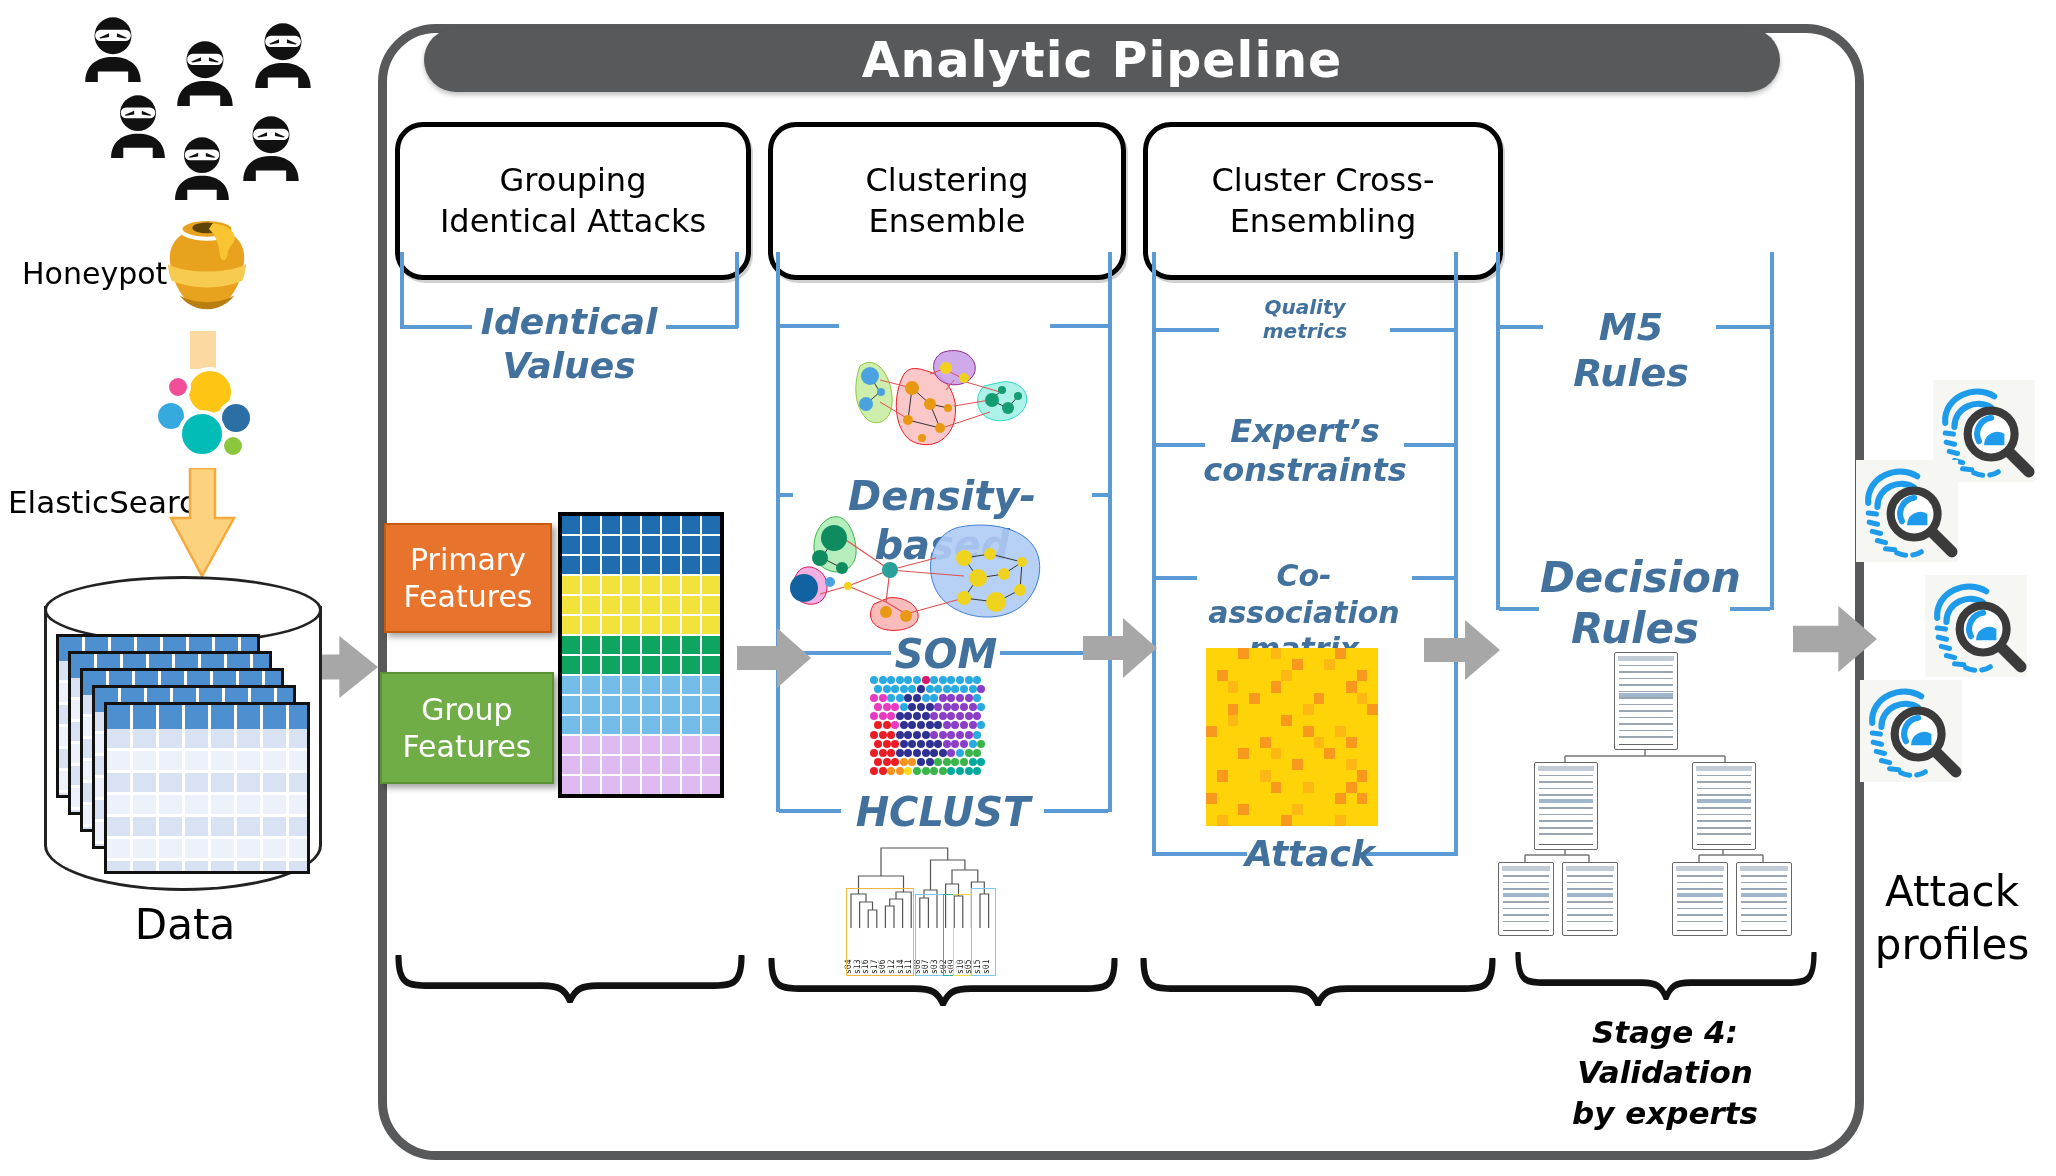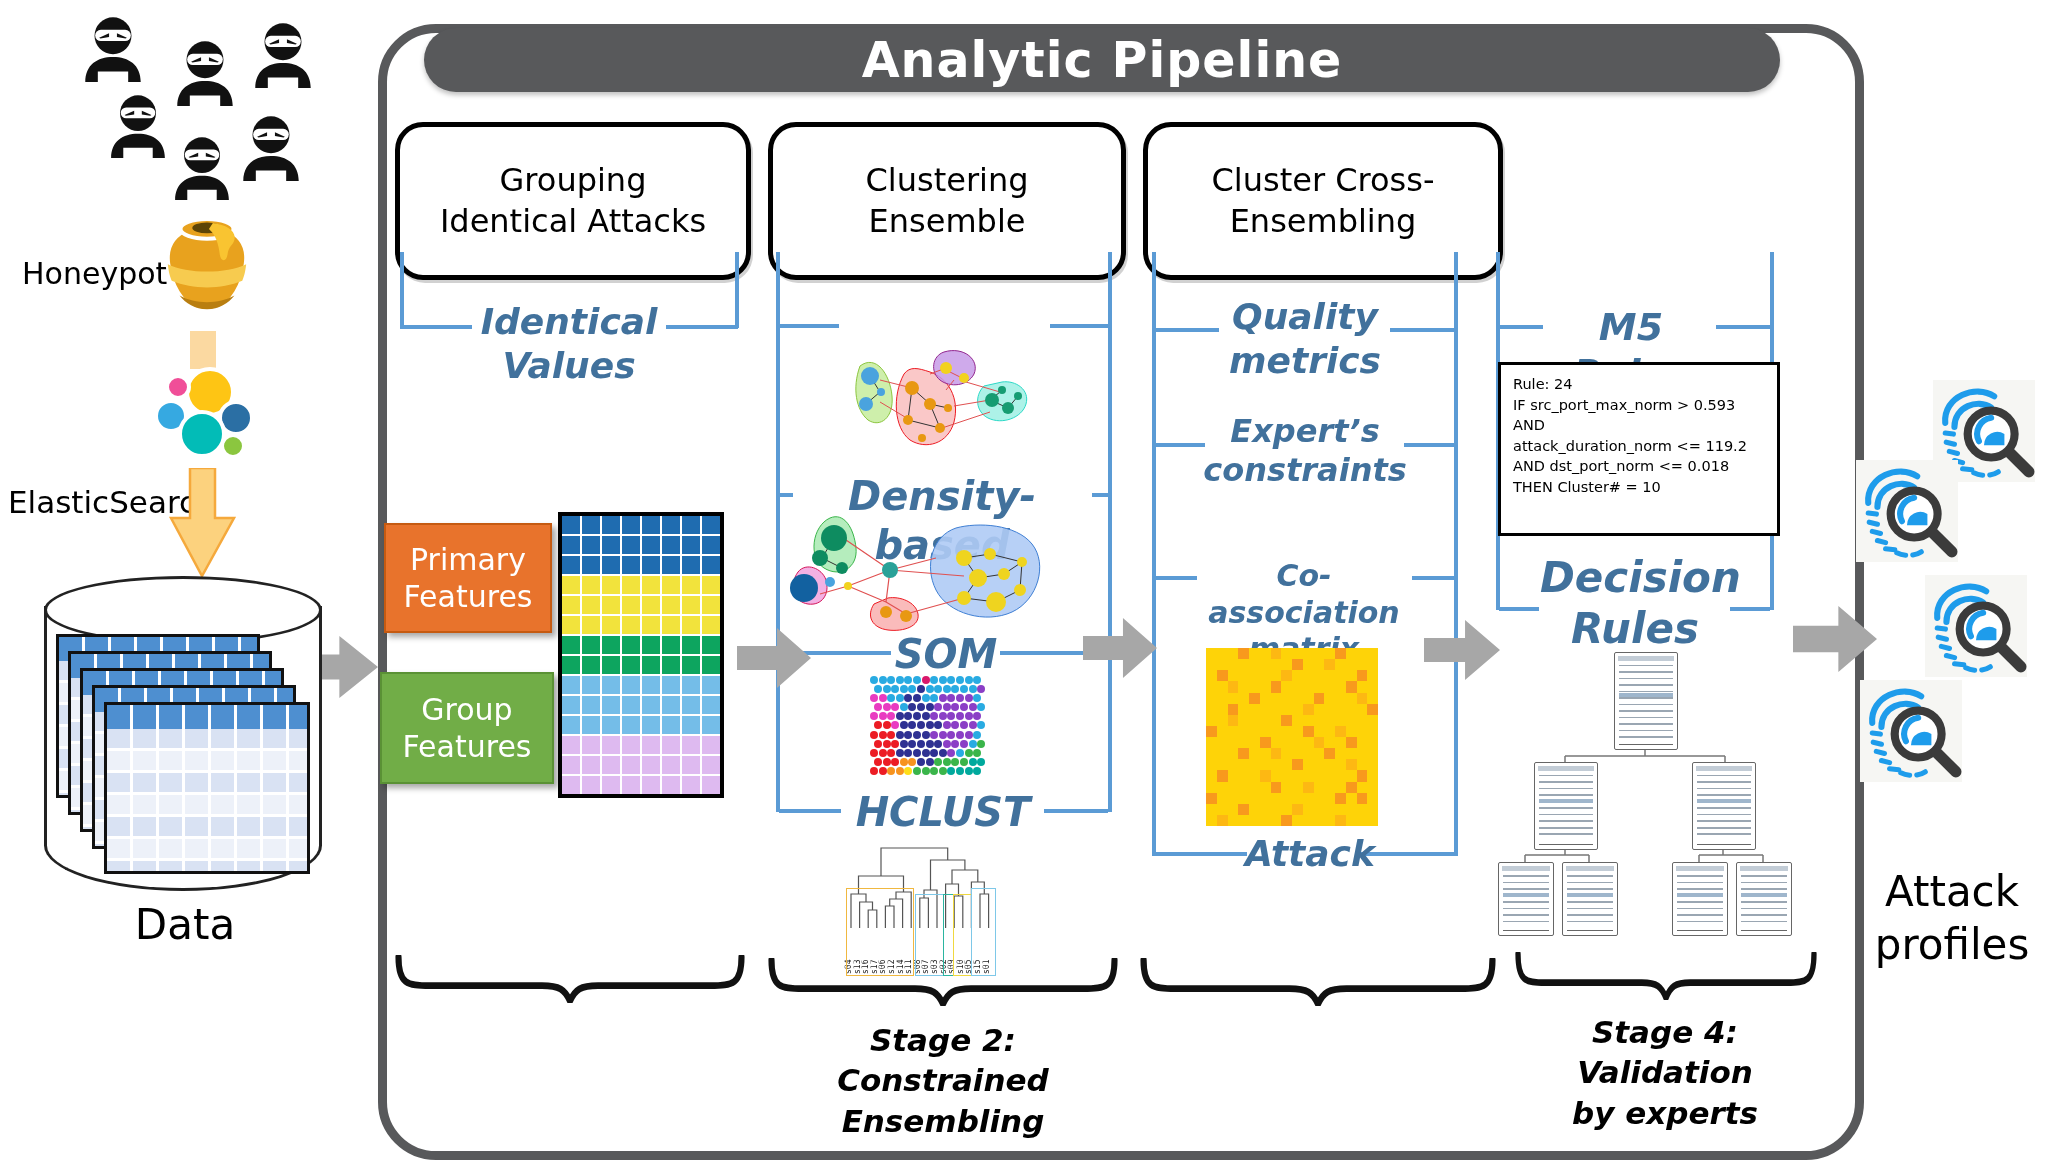--- a/index.html
+++ b/index.html
@@ -607,21 +607,21 @@
     <div class="dgroup" style="left:70px;top:58px;width:27px;height:80px;border-color:#7EC8E8;"></div>
     <div class="dgroup" style="left:98px;top:58px;width:9px;height:80px;border-color:#2BB5A0;"></div>
     <div class="dgroup" style="left:108px;top:58px;width:17px;height:80px;border-color:#F0D840;"></div>
     <div class="dgroup" style="left:126px;top:52px;width:23px;height:86px;border-color:#7EC8E8;"></div>
   </div>
 
   <div class="vline" style="left:1152px;top:252px;height:604px;"></div>
   <div class="vline" style="left:1454px;top:252px;height:604px;"></div>
   <div class="tick" style="left:1155px;top:328px;width:64px;"></div>
   <div class="tick" style="left:1390px;top:328px;width:64px;"></div>
-  <div class="blue-label pre" style="left:1210px;top:295px;width:190px;font-size:36px;">Quality
+  <div class="blue-label pre" style="left:1210px;top:295px;width:190px;font-size:20px;">Quality
 metrics</div>
   <div class="tick" style="left:1155px;top:443px;width:50px;"></div>
   <div class="tick" style="left:1404px;top:443px;width:50px;"></div>
   <div class="blue-label pre" style="left:1198px;top:412px;width:214px;font-size:32px;">Expert’s
 constraints</div>
   <div class="tick" style="left:1155px;top:576px;width:42px;"></div>
   <div class="tick" style="left:1412px;top:576px;width:42px;"></div>
   <div class="blue-label pre" style="left:1190px;top:558px;width:228px;font-size:30px;">Co-association
 matrix</div>
   <div class="cmatrix" style="left:1206px;top:648px;width:172px;height:178px;">
@@ -884,28 +884,20 @@
     </div>
   <div class="tick" style="left:1155px;top:852px;width:92px;"></div>
   <div class="tick" style="left:1358px;top:852px;width:96px;"></div>
   <div class="blue-label" style="left:1245px;top:832px;width:116px;font-size:36px;">Attack</div>
 
   <div class="vline" style="left:1496px;top:252px;height:358px;"></div>
   <div class="vline" style="left:1770px;top:252px;height:358px;"></div>
   <div class="tick" style="left:1499px;top:325px;width:44px;"></div>
   <div class="tick" style="left:1716px;top:325px;width:54px;"></div>
   <div class="blue-label" style="left:1546px;top:304px;width:170px;font-size:38px;">M5 Rules</div>
-  <div class="rulebox" style="left:1498px;top:362px;width:252px;height:150px;">
-      <div>Rule: 24</div>
-      <div>IF  src_port_max_norm &gt; 0.593</div>
-      <div>AND</div>
-      <div>attack_duration_norm &lt;= 119.2</div>
-      <div>AND dst_port_norm &lt;= 0.018</div>
-      <div>THEN Cluster# =  10</div>
-    </div>
   <div class="tick" style="left:1499px;top:607px;width:40px;"></div>
   <div class="tick" style="left:1730px;top:607px;width:40px;"></div>
   <div class="blue-label pre" style="left:1540px;top:552px;width:190px;font-size:42px;">Decision
 Rules</div>
 
   <div class="abs" style="left:1496px;top:650px;width:296px;height:290px;">
     <svg class="abs" style="left:0;top:0;width:296px;height:290px" viewBox="0 0 296 290">
       <g fill="none" stroke="#777" stroke-width="1.5">
         <path d="M149,98 V106 M69,106 H229 M69,106 V112 M229,106 V112"></path>
         <path d="M69,198 V205 M29,205 H93 M29,205 V212 M93,205 V212"></path>
@@ -967,23 +959,20 @@
   <svg class="brace" style="left:768px;top:958px;width:350px;height:48px" viewBox="0 0 400 50" preserveAspectRatio="none">
     <path d="M4,2 C4,30 14,32 40,32 L168,32 C188,32 194,36 200,48 C206,36 212,32 232,32 L360,32 C386,32 396,30 396,2" fill="none" stroke="#111" stroke-width="7" stroke-linecap="round"></path>
   </svg>
   <svg class="brace" style="left:1140px;top:958px;width:356px;height:48px" viewBox="0 0 400 50" preserveAspectRatio="none">
     <path d="M4,2 C4,30 14,32 40,32 L168,32 C188,32 194,36 200,48 C206,36 212,32 232,32 L360,32 C386,32 396,30 396,2" fill="none" stroke="#111" stroke-width="7" stroke-linecap="round"></path>
   </svg>
   <svg class="brace" style="left:1515px;top:952px;width:302px;height:48px" viewBox="0 0 400 50" preserveAspectRatio="none">
     <path d="M4,2 C4,30 14,32 40,32 L168,32 C188,32 194,36 200,48 C206,36 212,32 232,32 L360,32 C386,32 396,30 396,2" fill="none" stroke="#111" stroke-width="7" stroke-linecap="round"></path>
   </svg>
 
-  <div class="caption pre" style="left:800px;top:1020px;width:286px;">Stage 2:
-Constrained
-Ensembling</div>
   <div class="caption pre" style="left:1520px;top:1012px;width:290px;">Stage 4:
 Validation
 by experts</div>
 
   <svg class="fpwrap" style="left:1933px;top:380px;width:102px;height:102px">
       <use href="#fp-sym"></use>
     </svg>
   <svg class="fpwrap" style="left:1856px;top:460px;width:102px;height:102px">
       <use href="#fp-sym"></use>
     </svg>

